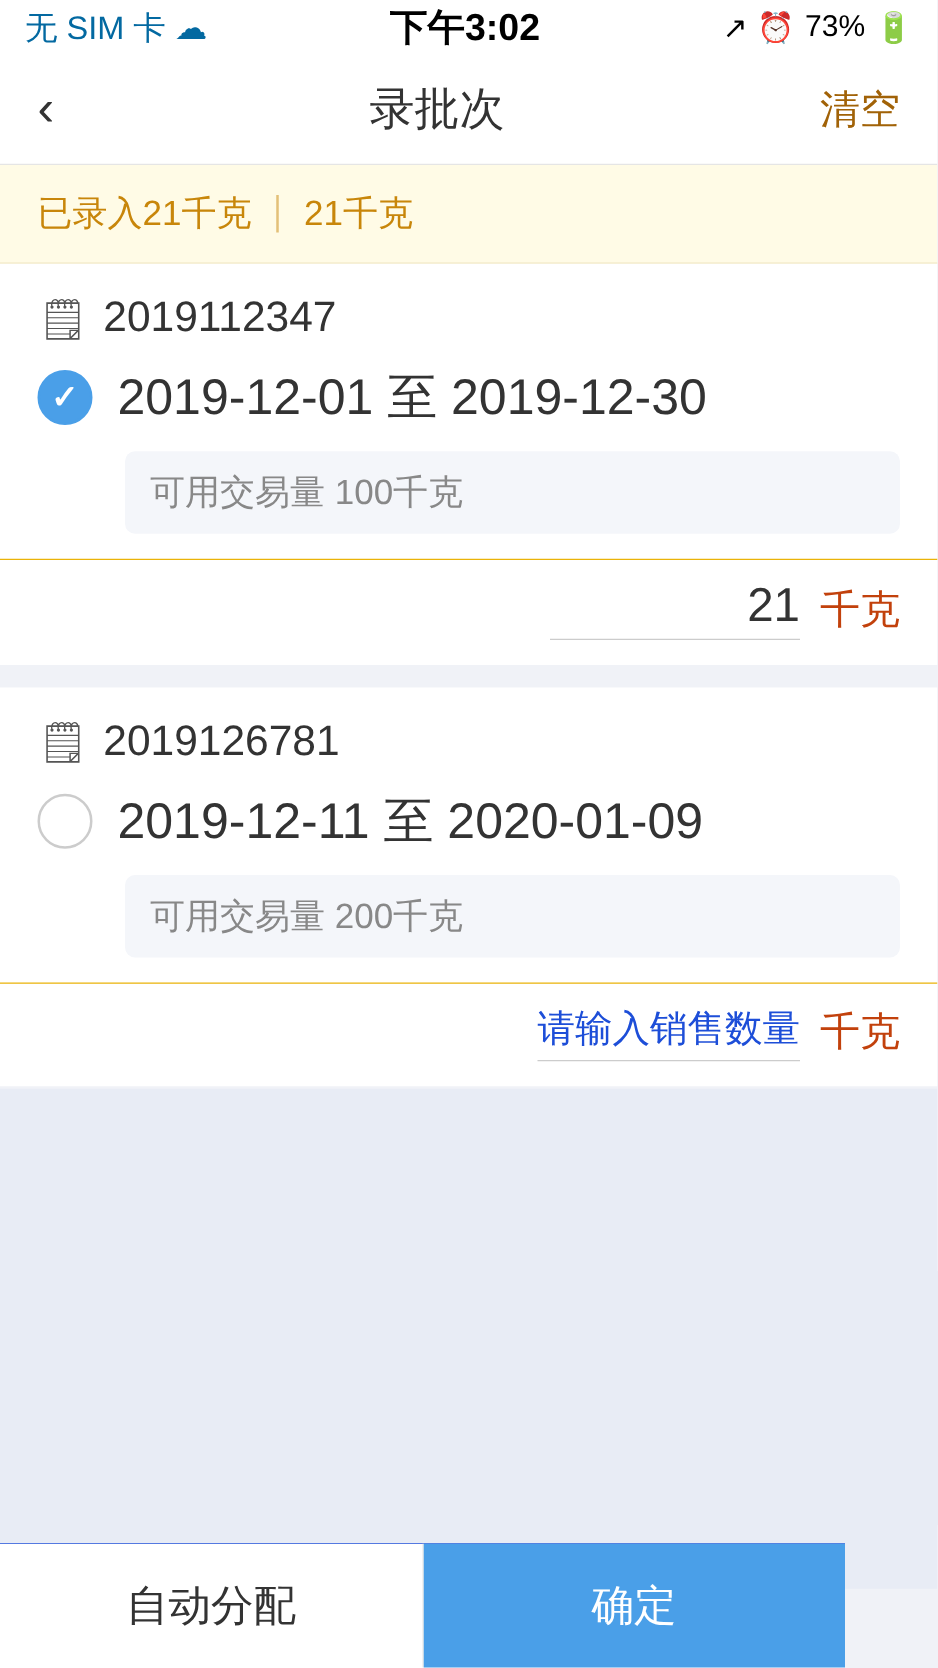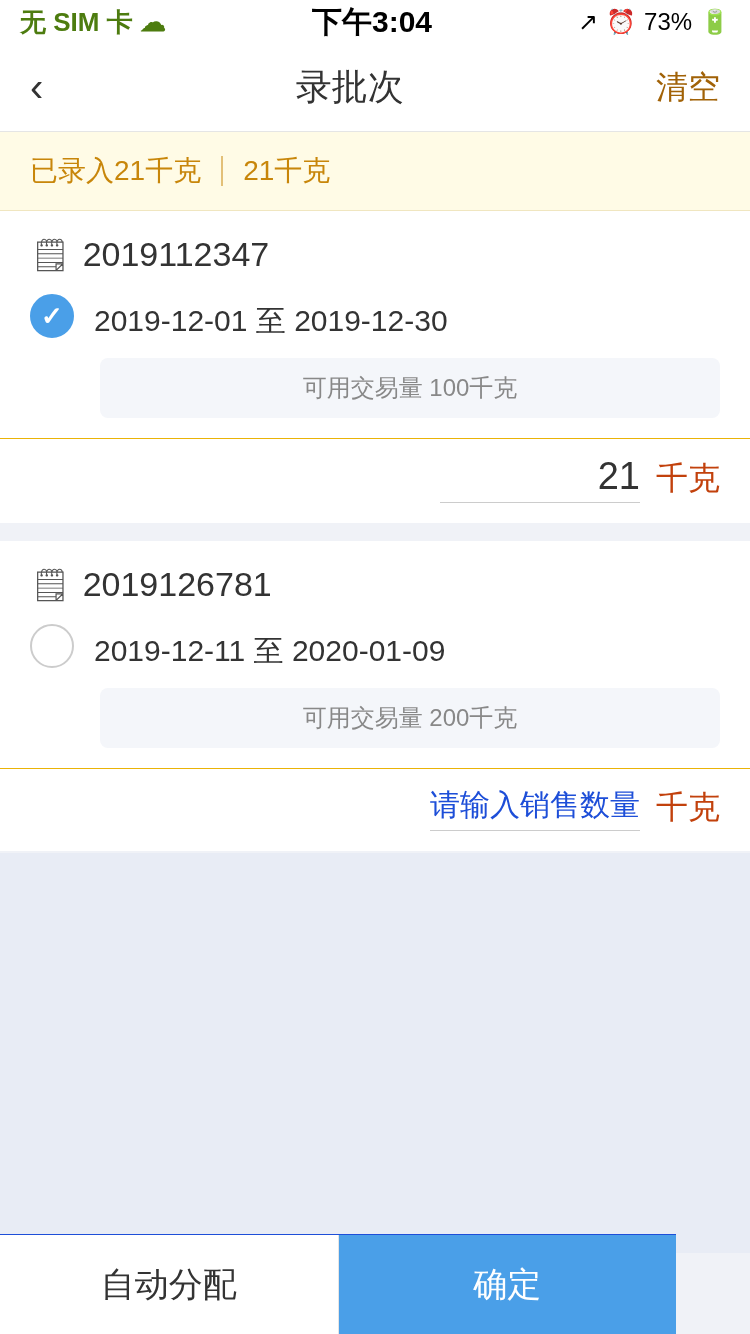--- a/index.html
+++ b/index.html
@@ -20,22 +20,21 @@
       align-items: center;
       justify-content: space-between;
       padding: 0 20px;
       font-size: 28px;
     }
     .status-left {
       display: flex;
       align-items: center;
       gap: 8px;
       font-size: 26px;
-      color: #4d7c0f;
-      font-weight: bold;
+      color: #0369a1;
     }
     .status-center {
       font-size: 30px;
       font-weight: 600;
       color: #000;
     }
     .status-right {
       display: flex;
       align-items: center;
       gap: 8px;
@@ -130,32 +129,30 @@
       background: #4a9fe8;
       border-color: #4a9fe8;
     }
     .radio-circle.selected::after {
       content: '✓';
       color: #fff;
       font-size: 26px;
       font-weight: bold;
     }
     .batch-date {
-      font-size: 30px;
-      color: #333;
-      margin-top: 11px;
+      font-size: 40px;
+      color: #333;
     }
     .available-qty {
       margin: 0 30px 20px 100px;
       background: #f4f6fa;
       border-radius: 8px;
       padding: 14px 20px;
-      font-size: 24px;
+      font-size: 28px;
       color: #888;
-      text-align: center;
     }
 
     
     .qty-row {
       display: flex;
       align-items: center;
       justify-content: flex-end;
       padding: 16px 30px 20px 30px;
       gap: 16px;
       border-top: 1px solid #eab308;
@@ -233,21 +230,21 @@
       height: 100px;
     }
   </style>
 </head>
 <body>
 
 <div class="status-bar">
   <div class="status-left">
     <span>无 SIM 卡 ☁</span>
   </div>
-  <div class="status-center">下午3:04</div>
+  <div class="status-center">下午3:02</div>
   <div class="status-right">
     <span>↗</span>
     <span>⏰</span>
     <span>73%</span>
     <span>🔋</span>
   </div>
 </div>
 
 <div class="nav-bar">
   <span class="nav-back">‹</span>

